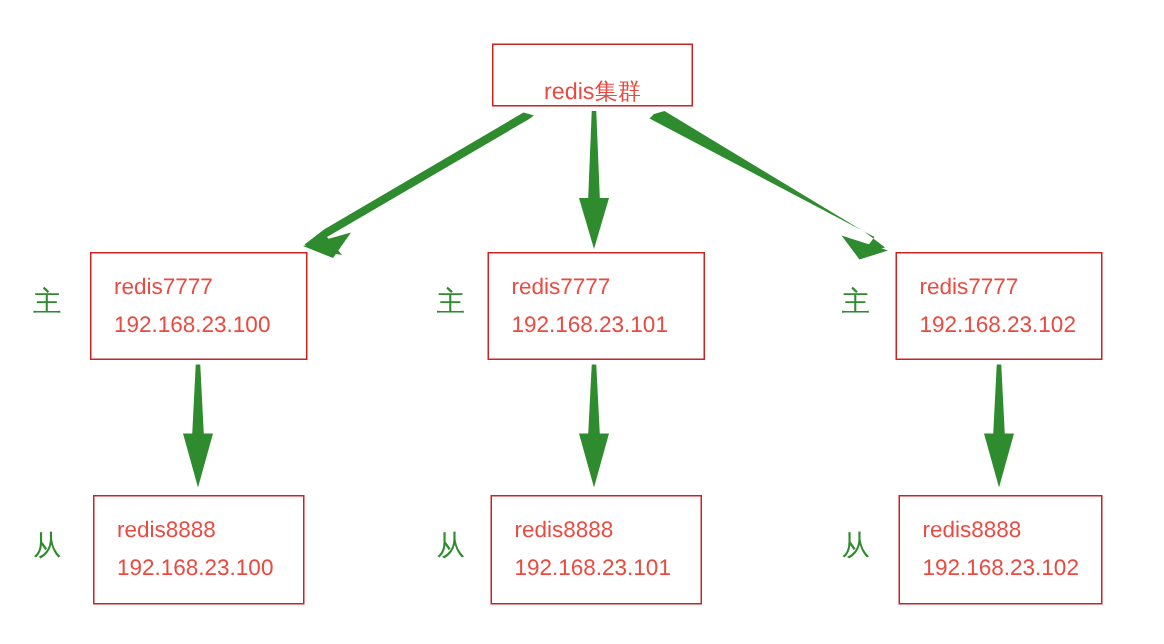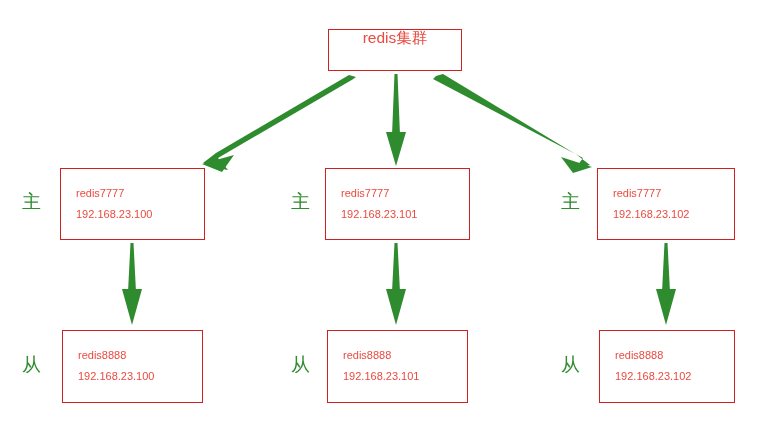--- a/index.html
+++ b/index.html
@@ -28,29 +28,29 @@
     box-sizing: border-box;
     border: 1.4px solid #cc2222;
     background: #ffffff;
     display: flex;
     flex-direction: column;
     justify-content: center;
     align-items: flex-start;
   }
   .node-line {
     color: #ea4a40;
-    font-size: 11px;
+    font-size: 15px;
     line-height: 1.05;
     white-space: nowrap;
     padding-left: 15px;
   }
   .node-line.l1 { margin-bottom: 9px; }
   .root-box {
     align-items: center;
-    justify-content: flex-start;
+    justify-content: flex-end;
   }
   .root-box .node-line {
     padding-left: 0;
     font-size: 15.5px;
   }
   .role-label {
     position: absolute;
     color: #2e8b2e;
     font-size: 19px;
     line-height: 1;

